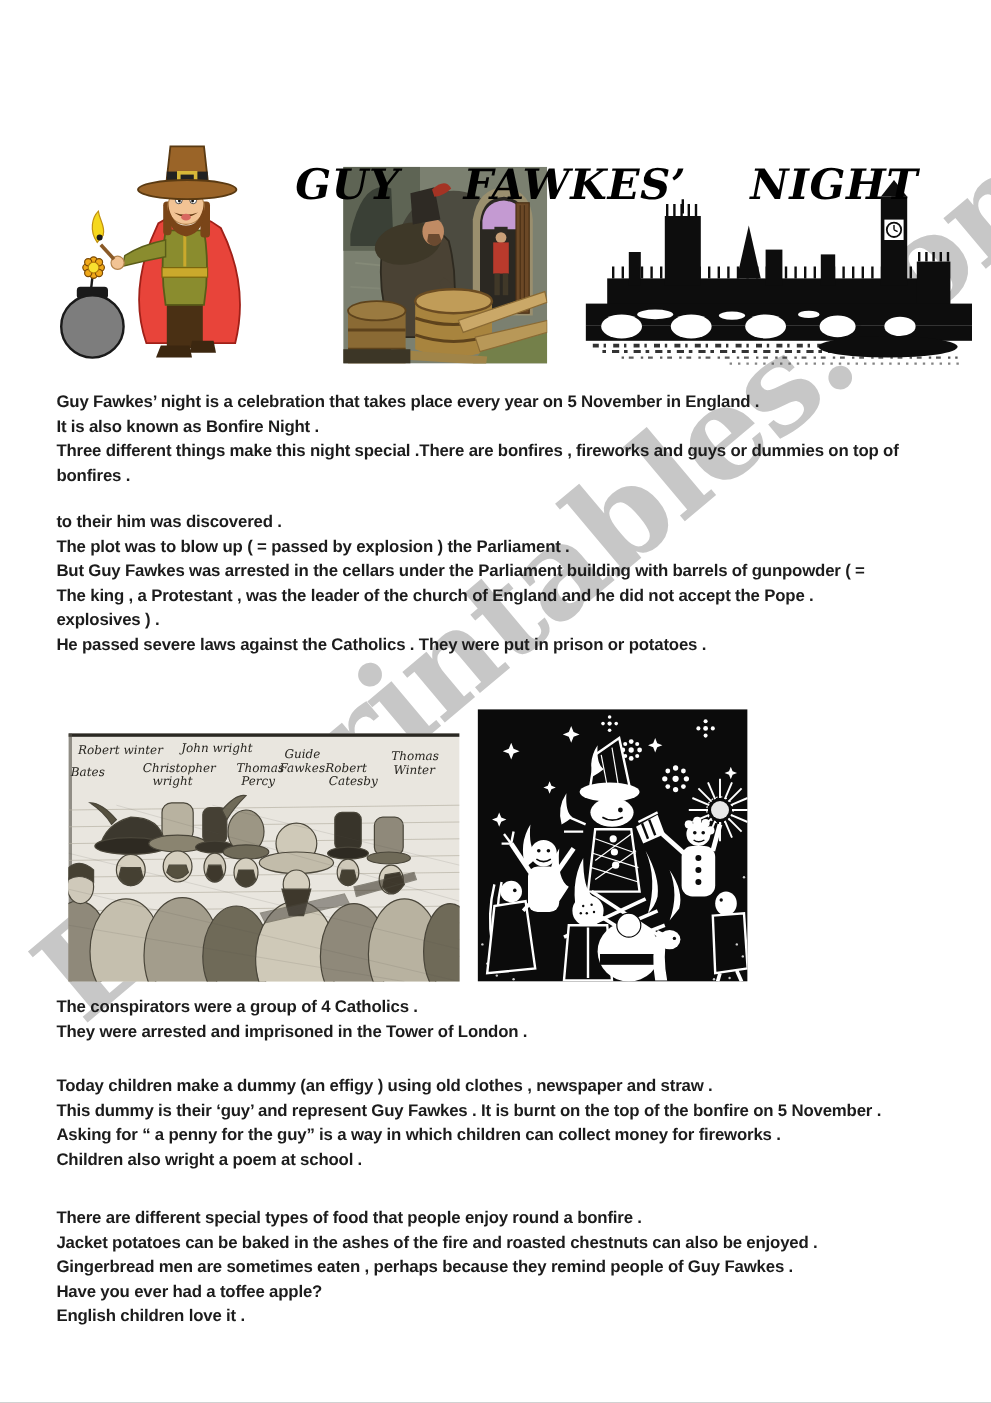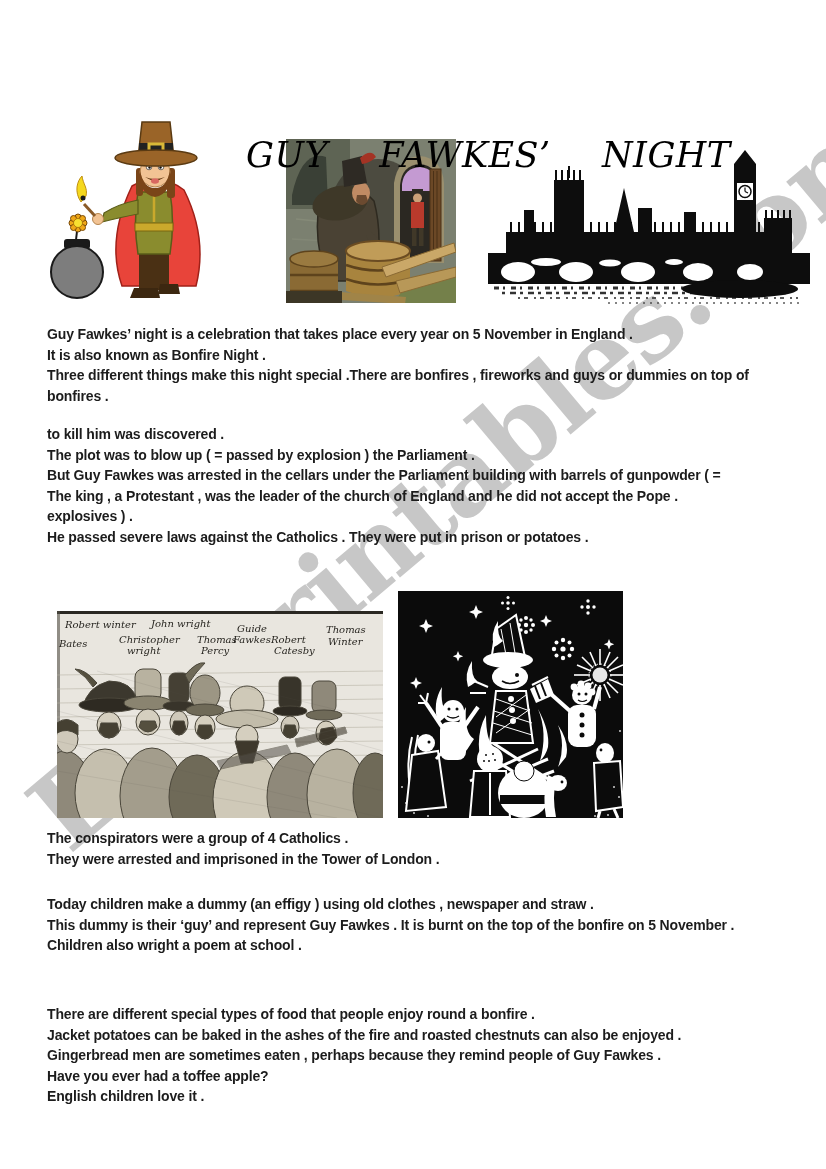--- a/index.html
+++ b/index.html
@@ -12,21 +12,21 @@
   .watermark{
     position:absolute;left:86px;top:748px;z-index:1;
     font-family:"DejaVu Serif",serif;font-weight:bold;
     font-size:106px;line-height:1.2;letter-spacing:-2px;
     color:#c7c7c7;white-space:nowrap;
     transform:rotate(-40deg);transform-origin:0 100%;
   }
   
   .title{
     position:absolute;left:246px;top:40px;z-index:3;
-    font-family:"DejaVu Serif",serif;font-style:italic;font-weight:normal;
+    font-family:"DejaVu Serif",serif;font-style:italic;font-weight:bold;
     font-size:35px;line-height:46px;color:#000;
     word-spacing:14px;letter-spacing:.5px;white-space:pre;
   }
   
   .para{position:absolute;left:47px;z-index:3;font-size:14px;line-height:20.5px;letter-spacing:-0.15px;}
   .para .line{white-space:pre;font-weight:bold;}
   .bold-first::first-letter{font-weight:bold;}
   .p1{top:324px}.p2{top:424px}.p3{top:828px}.p4{top:894px}.p5{top:1004px}
   
   .img{position:absolute;z-index:2;}
@@ -507,36 +507,37 @@
   </svg>
 
   <div class="para p1">
     <div class="line bold-first">Guy Fawkes’ night is a celebration that takes place every year on 5 November in England .</div>
     <div class="line">It is also known as Bonfire Night .</div>
     <div class="line">Three different things make this night special .There are bonfires , fireworks and guys or dummies on top of</div>
     <div class="line">bonfires .</div>
   </div>
 
   <div class="para p2">
-    <div class="line">to kill him was discovered .</div>
+    <div class="line">to their him was discovered .</div>
     <div class="line">The plot was to blow up ( = passed by explosion ) the Parliament .</div>
     <div class="line">But Guy Fawkes was arrested in the cellars under the Parliament building with barrels of gunpowder ( =</div>
     <div class="line">The king , a Protestant , was the leader of the church of England and he did not accept the Pope .</div>
     <div class="line">explosives ) .</div>
     <div class="line">He passed severe laws against the Catholics . They were put in prison or potatoes .</div>
   </div>
 
   <div class="para p3">
     <div class="line">The conspirators were a group of 4 Catholics .</div>
     <div class="line">They were arrested and imprisoned in the Tower of London .</div>
   </div>
 
   <div class="para p4">
     <div class="line">Today children make a dummy (an effigy ) using old clothes , newspaper and straw .</div>
     <div class="line">This dummy is their ‘guy’ and represent Guy Fawkes . It is burnt on the top of the bonfire on 5 November .</div>
+    <div class="line">Asking for “ a penny for the guy” is a way in which children can collect money for fireworks .</div>
     <div class="line">Children also wright a poem at school .</div>
   </div>
 
   <div class="para p5">
     <div class="line bold-first">There are different special types of food that people enjoy round a bonfire .</div>
     <div class="line">Jacket potatoes can be baked in the ashes of the fire and roasted chestnuts can also be enjoyed .</div>
     <div class="line">Gingerbread men are sometimes eaten , perhaps because they remind people of Guy Fawkes .</div>
     <div class="line">Have you ever had a toffee apple?</div>
     <div class="line">English children love it .</div>
   </div>

